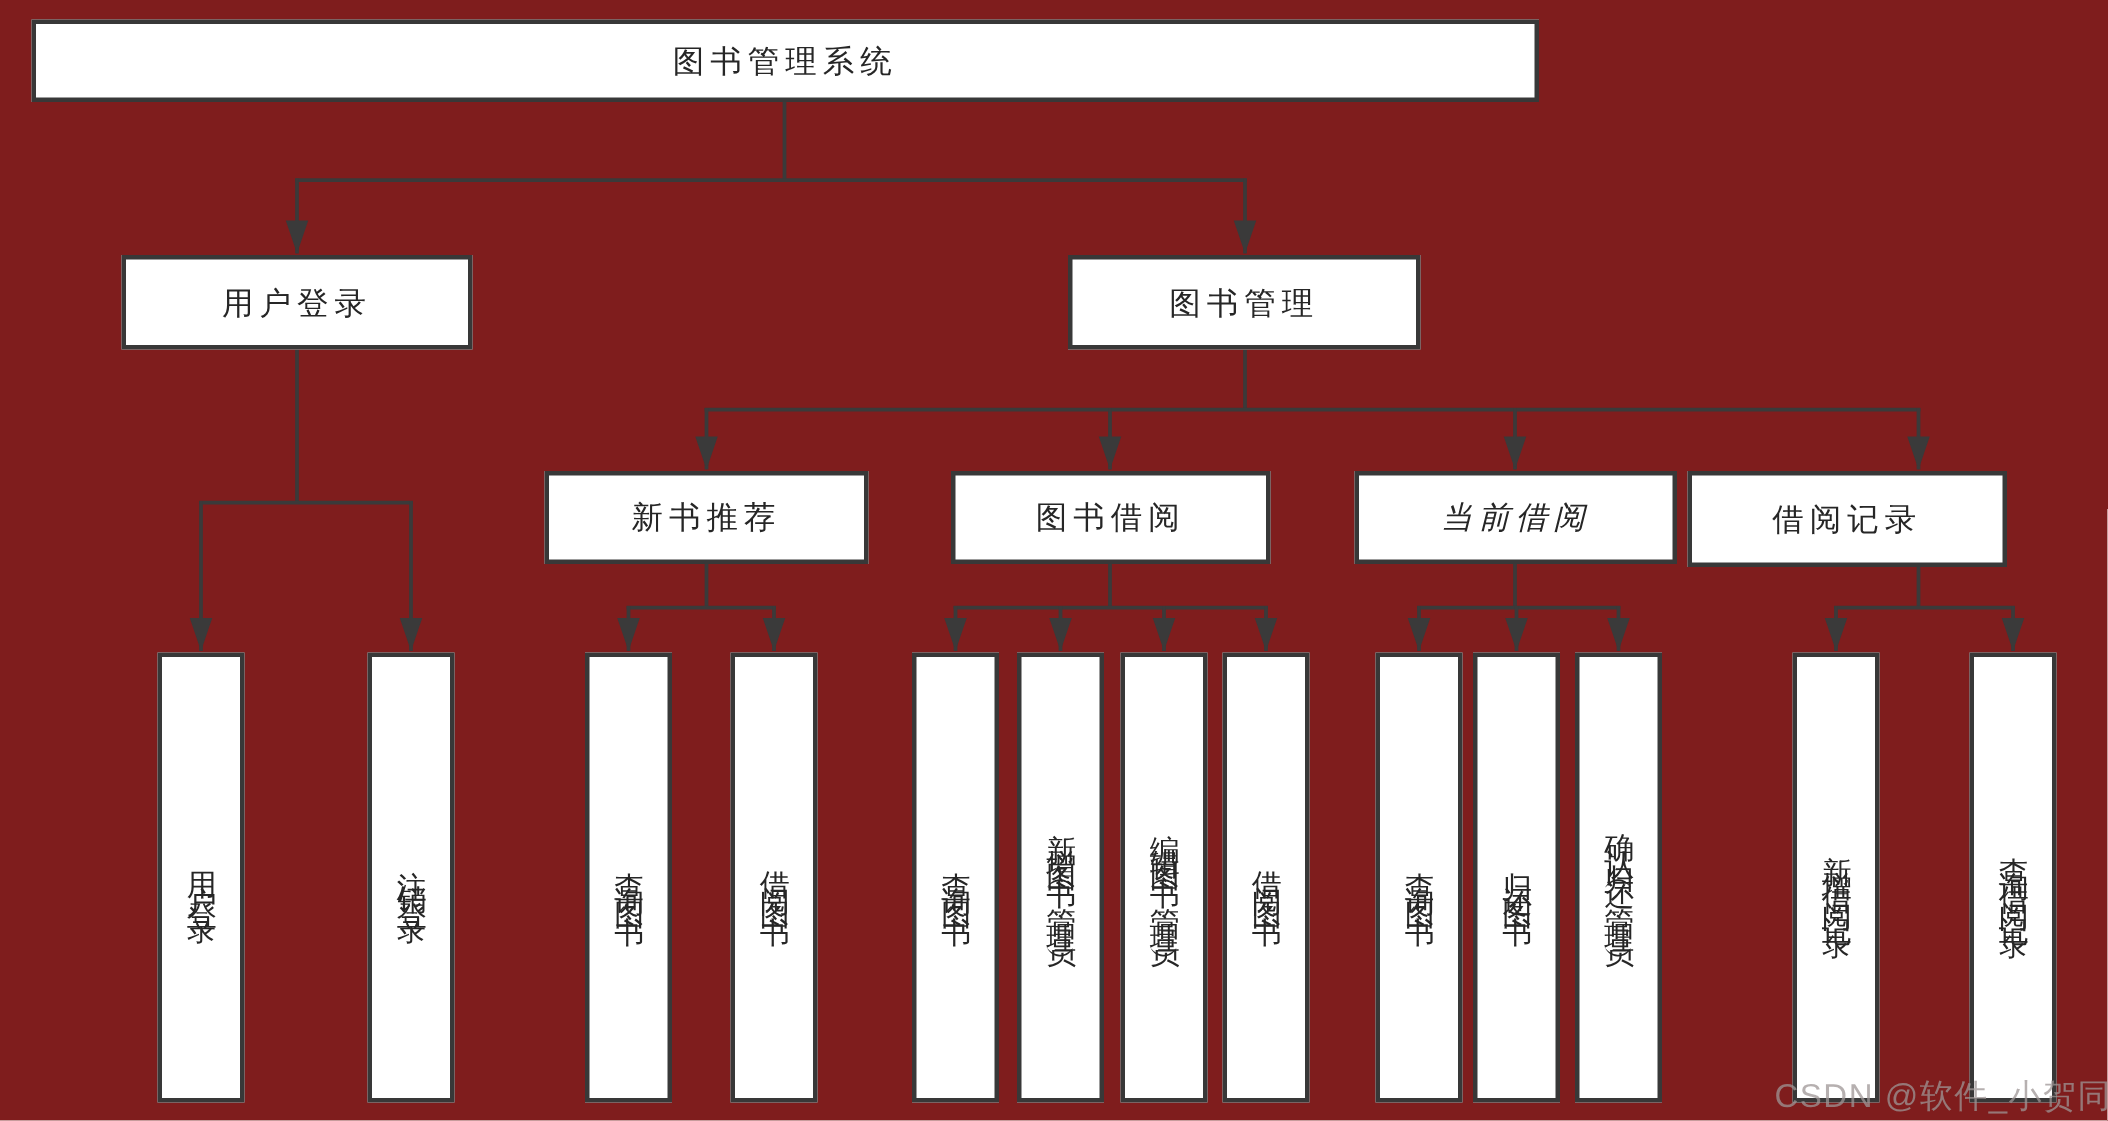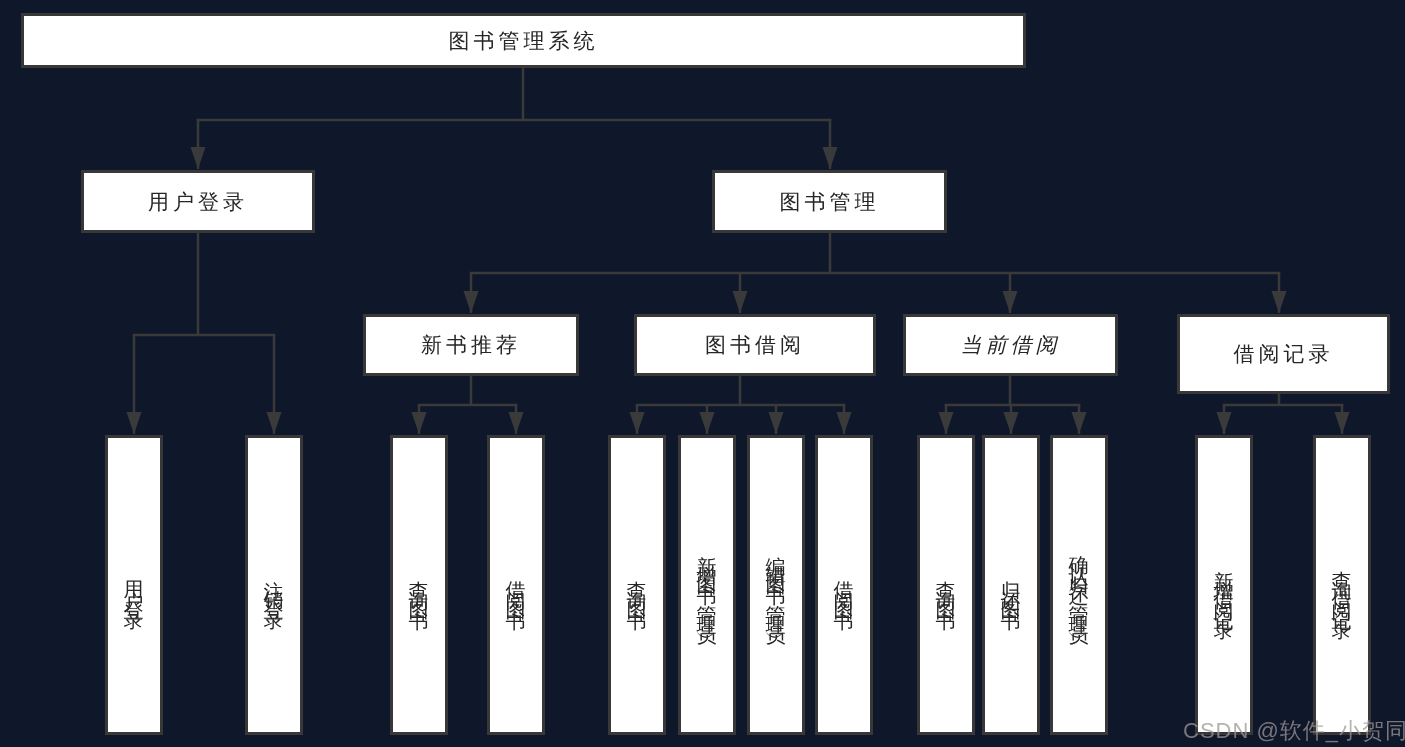--- a/index.html
+++ b/index.html
@@ -4,21 +4,21 @@
 <style>
   html, body {
     margin: 0;
     padding: 0;
     background: #ffffff;
   }
   .canvas {
     position: relative;
     width: 1405px;
     height: 747px;
-    background: #0f172a;
+    background: #7f1d1d;
     font-family: "Liberation Sans", "DejaVu Sans", sans-serif;
     overflow: hidden;
   }
   svg.connectors {
     position: absolute;
     left: 0;
     top: 0;
     z-index: 1;
   }
   .hbox {
@@ -132,27 +132,27 @@
   <div class="hbox" style="left:81px; top:170px; width:234px; height:63px;">
     <span>用户登录</span>
   </div>
   <div class="hbox" style="left:363px; top:314px; width:216px; height:62px;">
     <span>新书推荐</span>
   </div>
 
   <div class="hbox" style="left:712px; top:170px; width:235px; height:63px;">
     <span>图书管理</span>
   </div>
-  <div class="hbox" style="left:634px; top:314px; width:242px; height:62px;">
+  <div class="hbox" style="left:634px; top:314px; width:213px; height:62px;">
     <span>图书借阅</span>
   </div>
   <div class="hbox" style="left:903px; top:314px; width:215px; height:62px;font-style:italic;">
     <span>当前借阅</span>
   </div>
-  <div class="hbox" style="left:1177px; top:314px; width:213px; height:80px;text-align:right;">
+  <div class="hbox" style="left:1125px; top:314px; width:213px; height:64px;text-align:right;">
     <span>借阅记录</span>
   </div>
 
   <div class="vbox" style="left:105px;">
     <span>用户登录</span>
   </div>
   <div class="vbox" style="left:245px;">
     <span>注销登录</span>
   </div>
 

